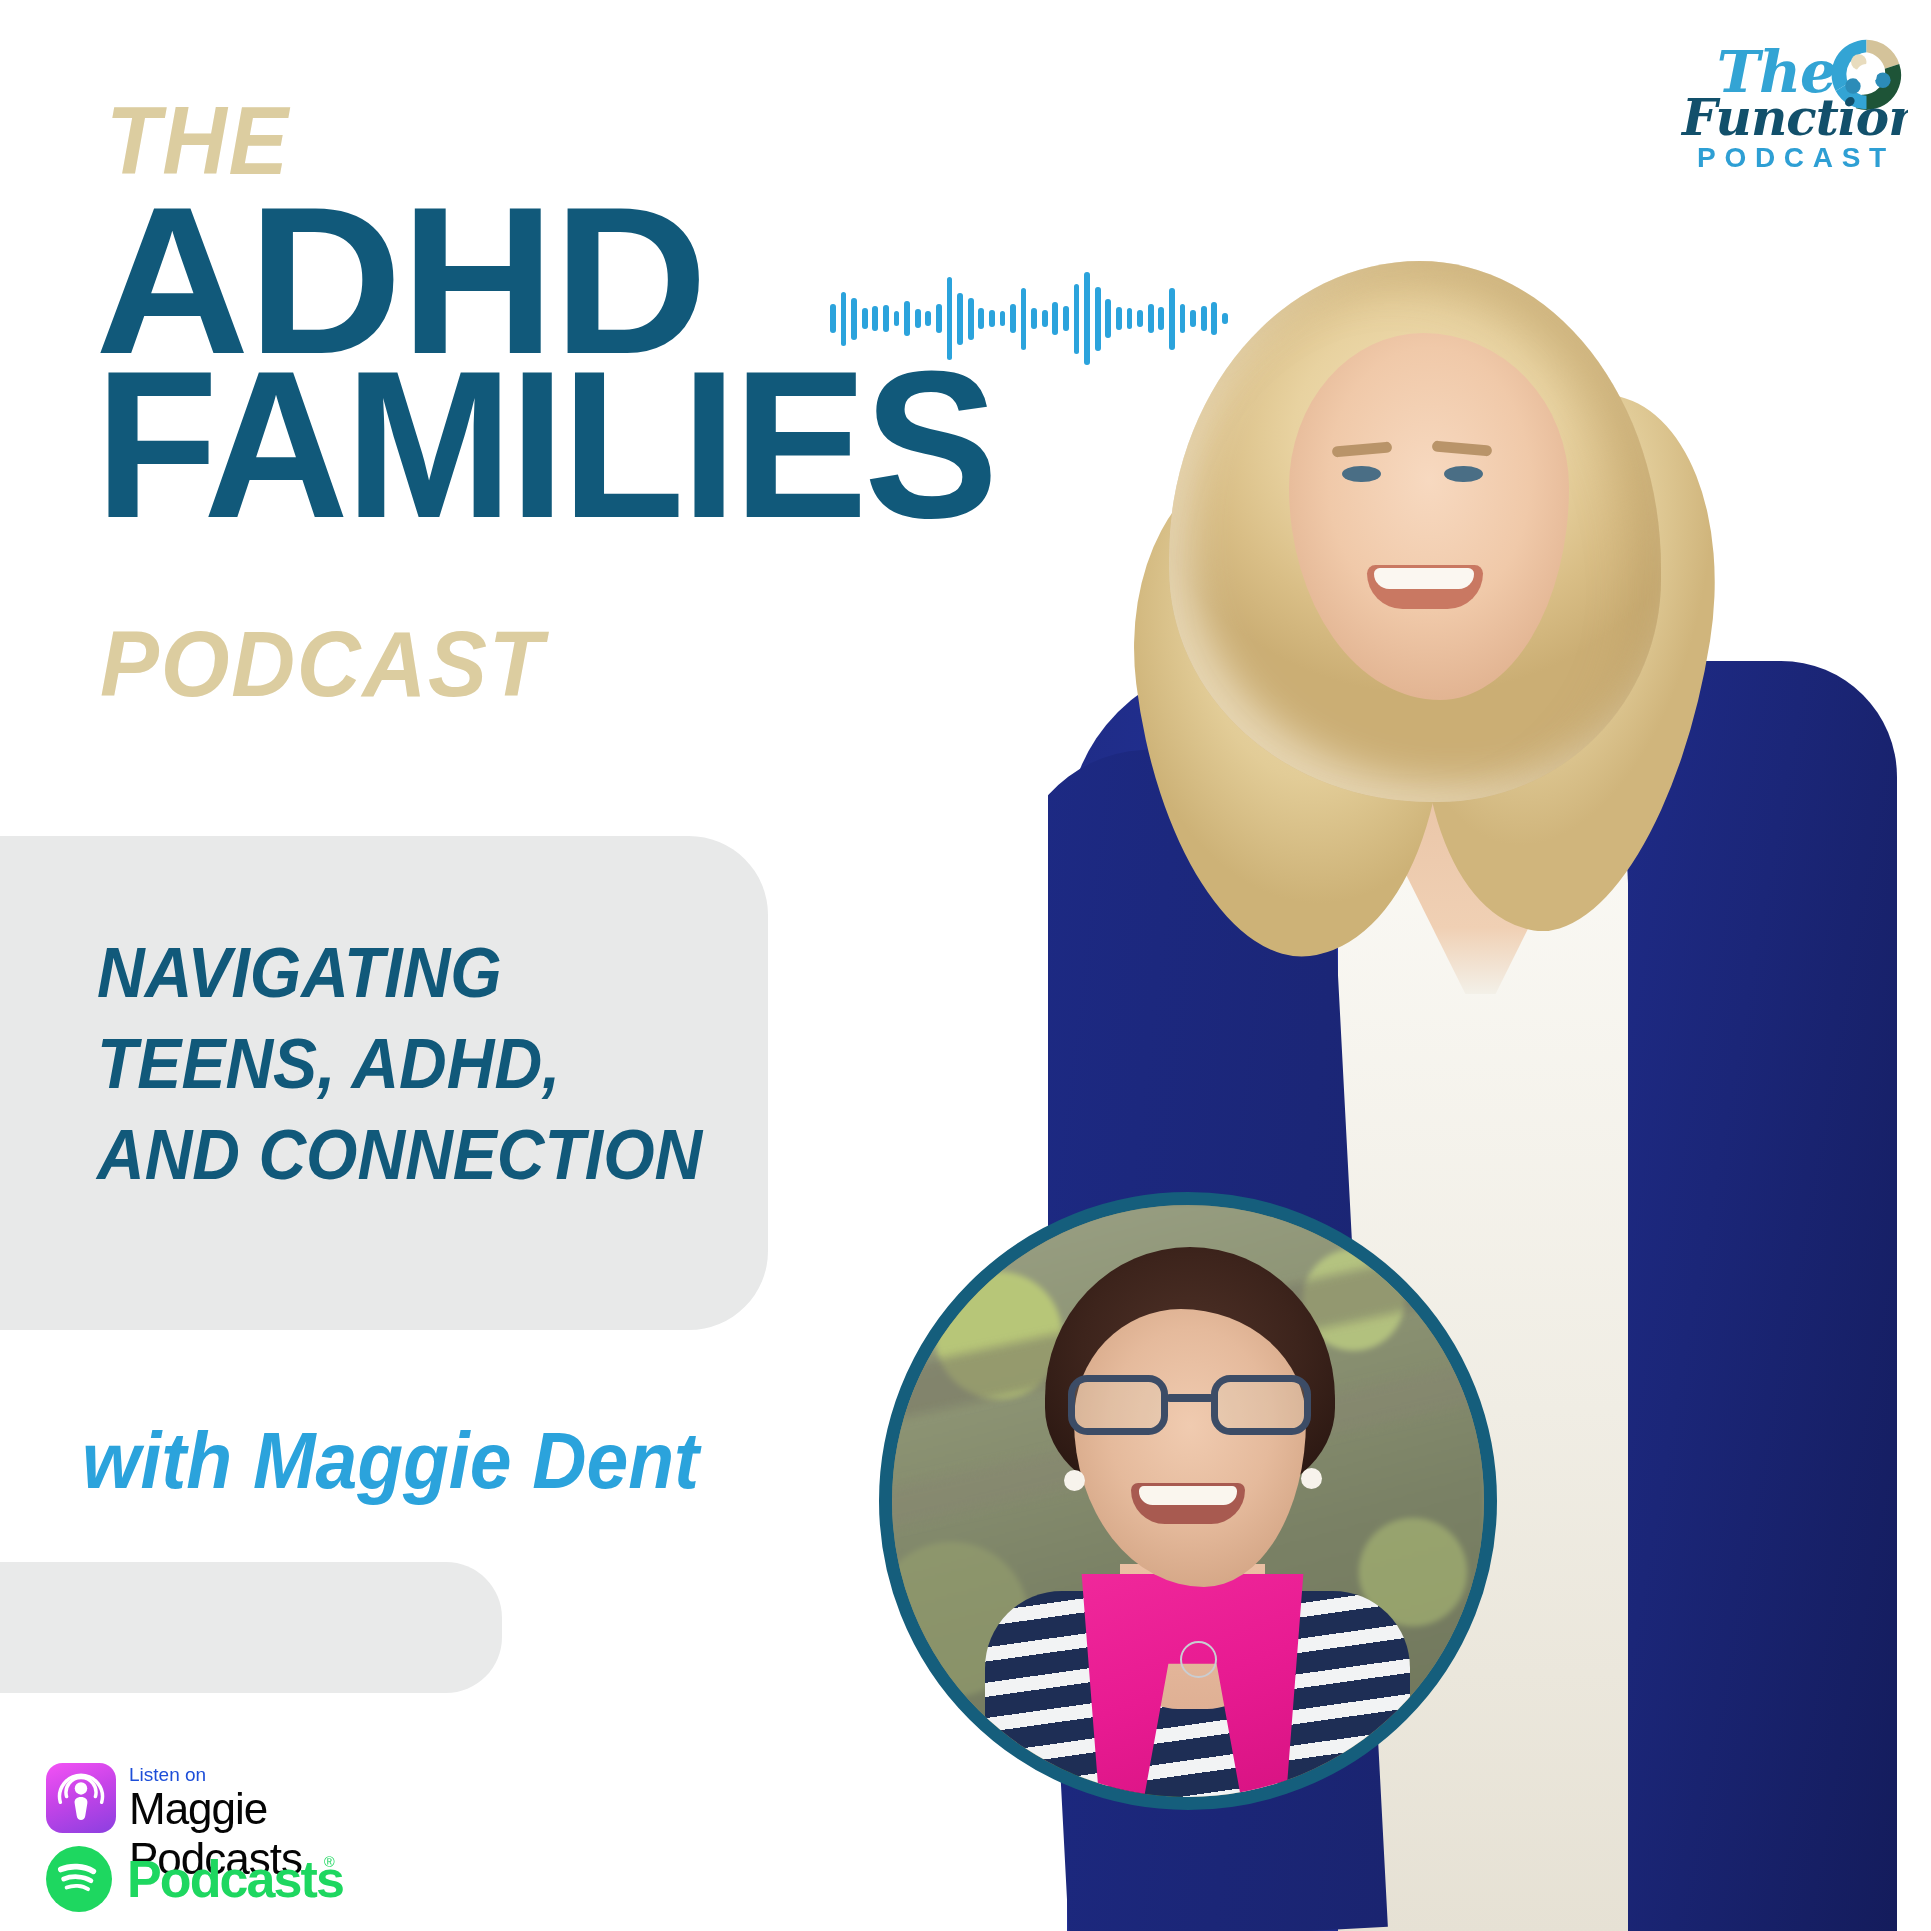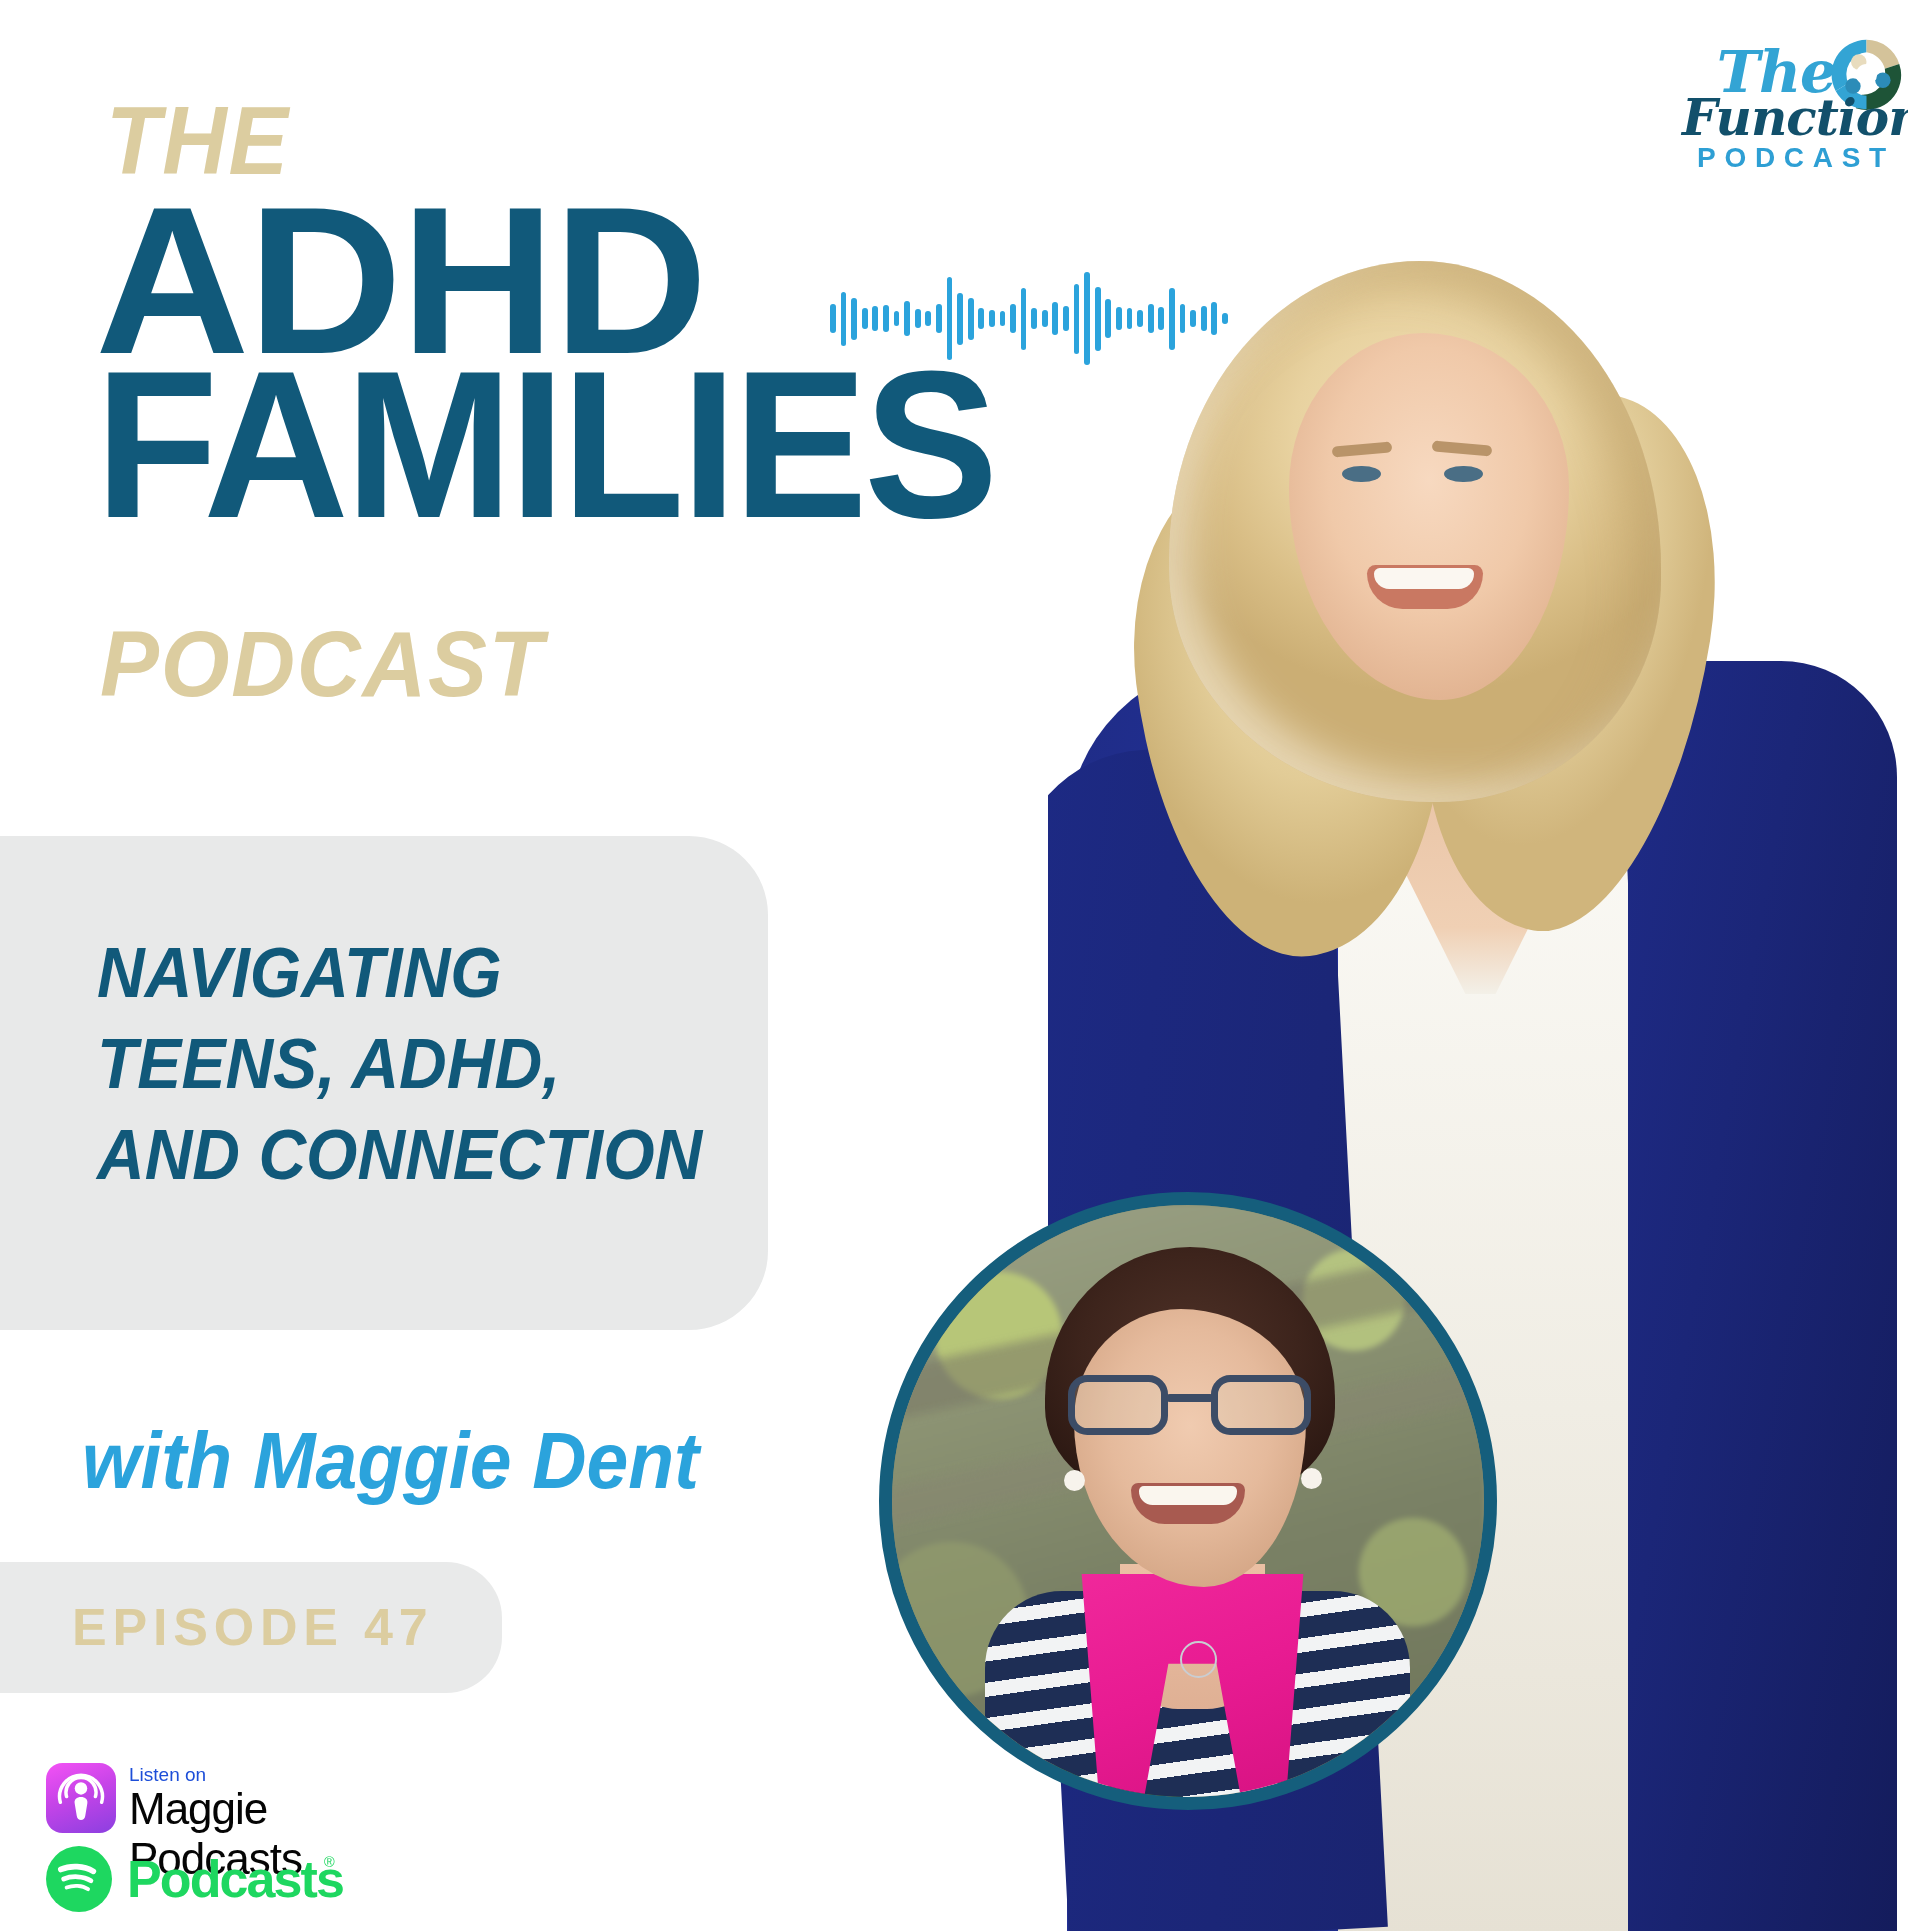--- a/index.html
+++ b/index.html
@@ -393,21 +393,20 @@
   <div class="title-card"></div>
   <div class="title-text">
     <span class="tl">NAVIGATING</span>
     <span class="tl">TEENS, ADHD,</span>
     <span class="tl">AND CONNECTION</span>
   </div>
 
   <div class="guest-line">with Maggie Dent</div>
 
   <div class="ep-badge"></div>
-  <div class="ep-text">EPISODE 47</div>
 
   <div class="apple-badge">
     <div class="apple-icon">
       <svg width="50" height="52" viewBox="0 0 52 54" aria-hidden="true">
         <ellipse cx="26" cy="17" rx="6.5" ry="6.5" fill="#fff"></ellipse>
         <path d="M26 26c-4.4 0-7.2 2.6-6.6 6.4l2.2 13.4c.4 2.6 2.2 4.2 4.4 4.2s4-1.6 4.4-4.2l2.2-13.4c.6-3.8-2.2-6.4-6.6-6.4z" fill="#fff"></path>
         <path d="M11 25.5a15.6 15.6 0 1 1 30 0" stroke="#fff" stroke-width="3.6" fill="none" stroke-linecap="round"></path>
         <path d="M4.5 31.5a22.3 22.3 0 1 1 43 0" stroke="#fff" stroke-width="3.6" fill="none" stroke-linecap="round"></path>
       </svg>
     </div>

